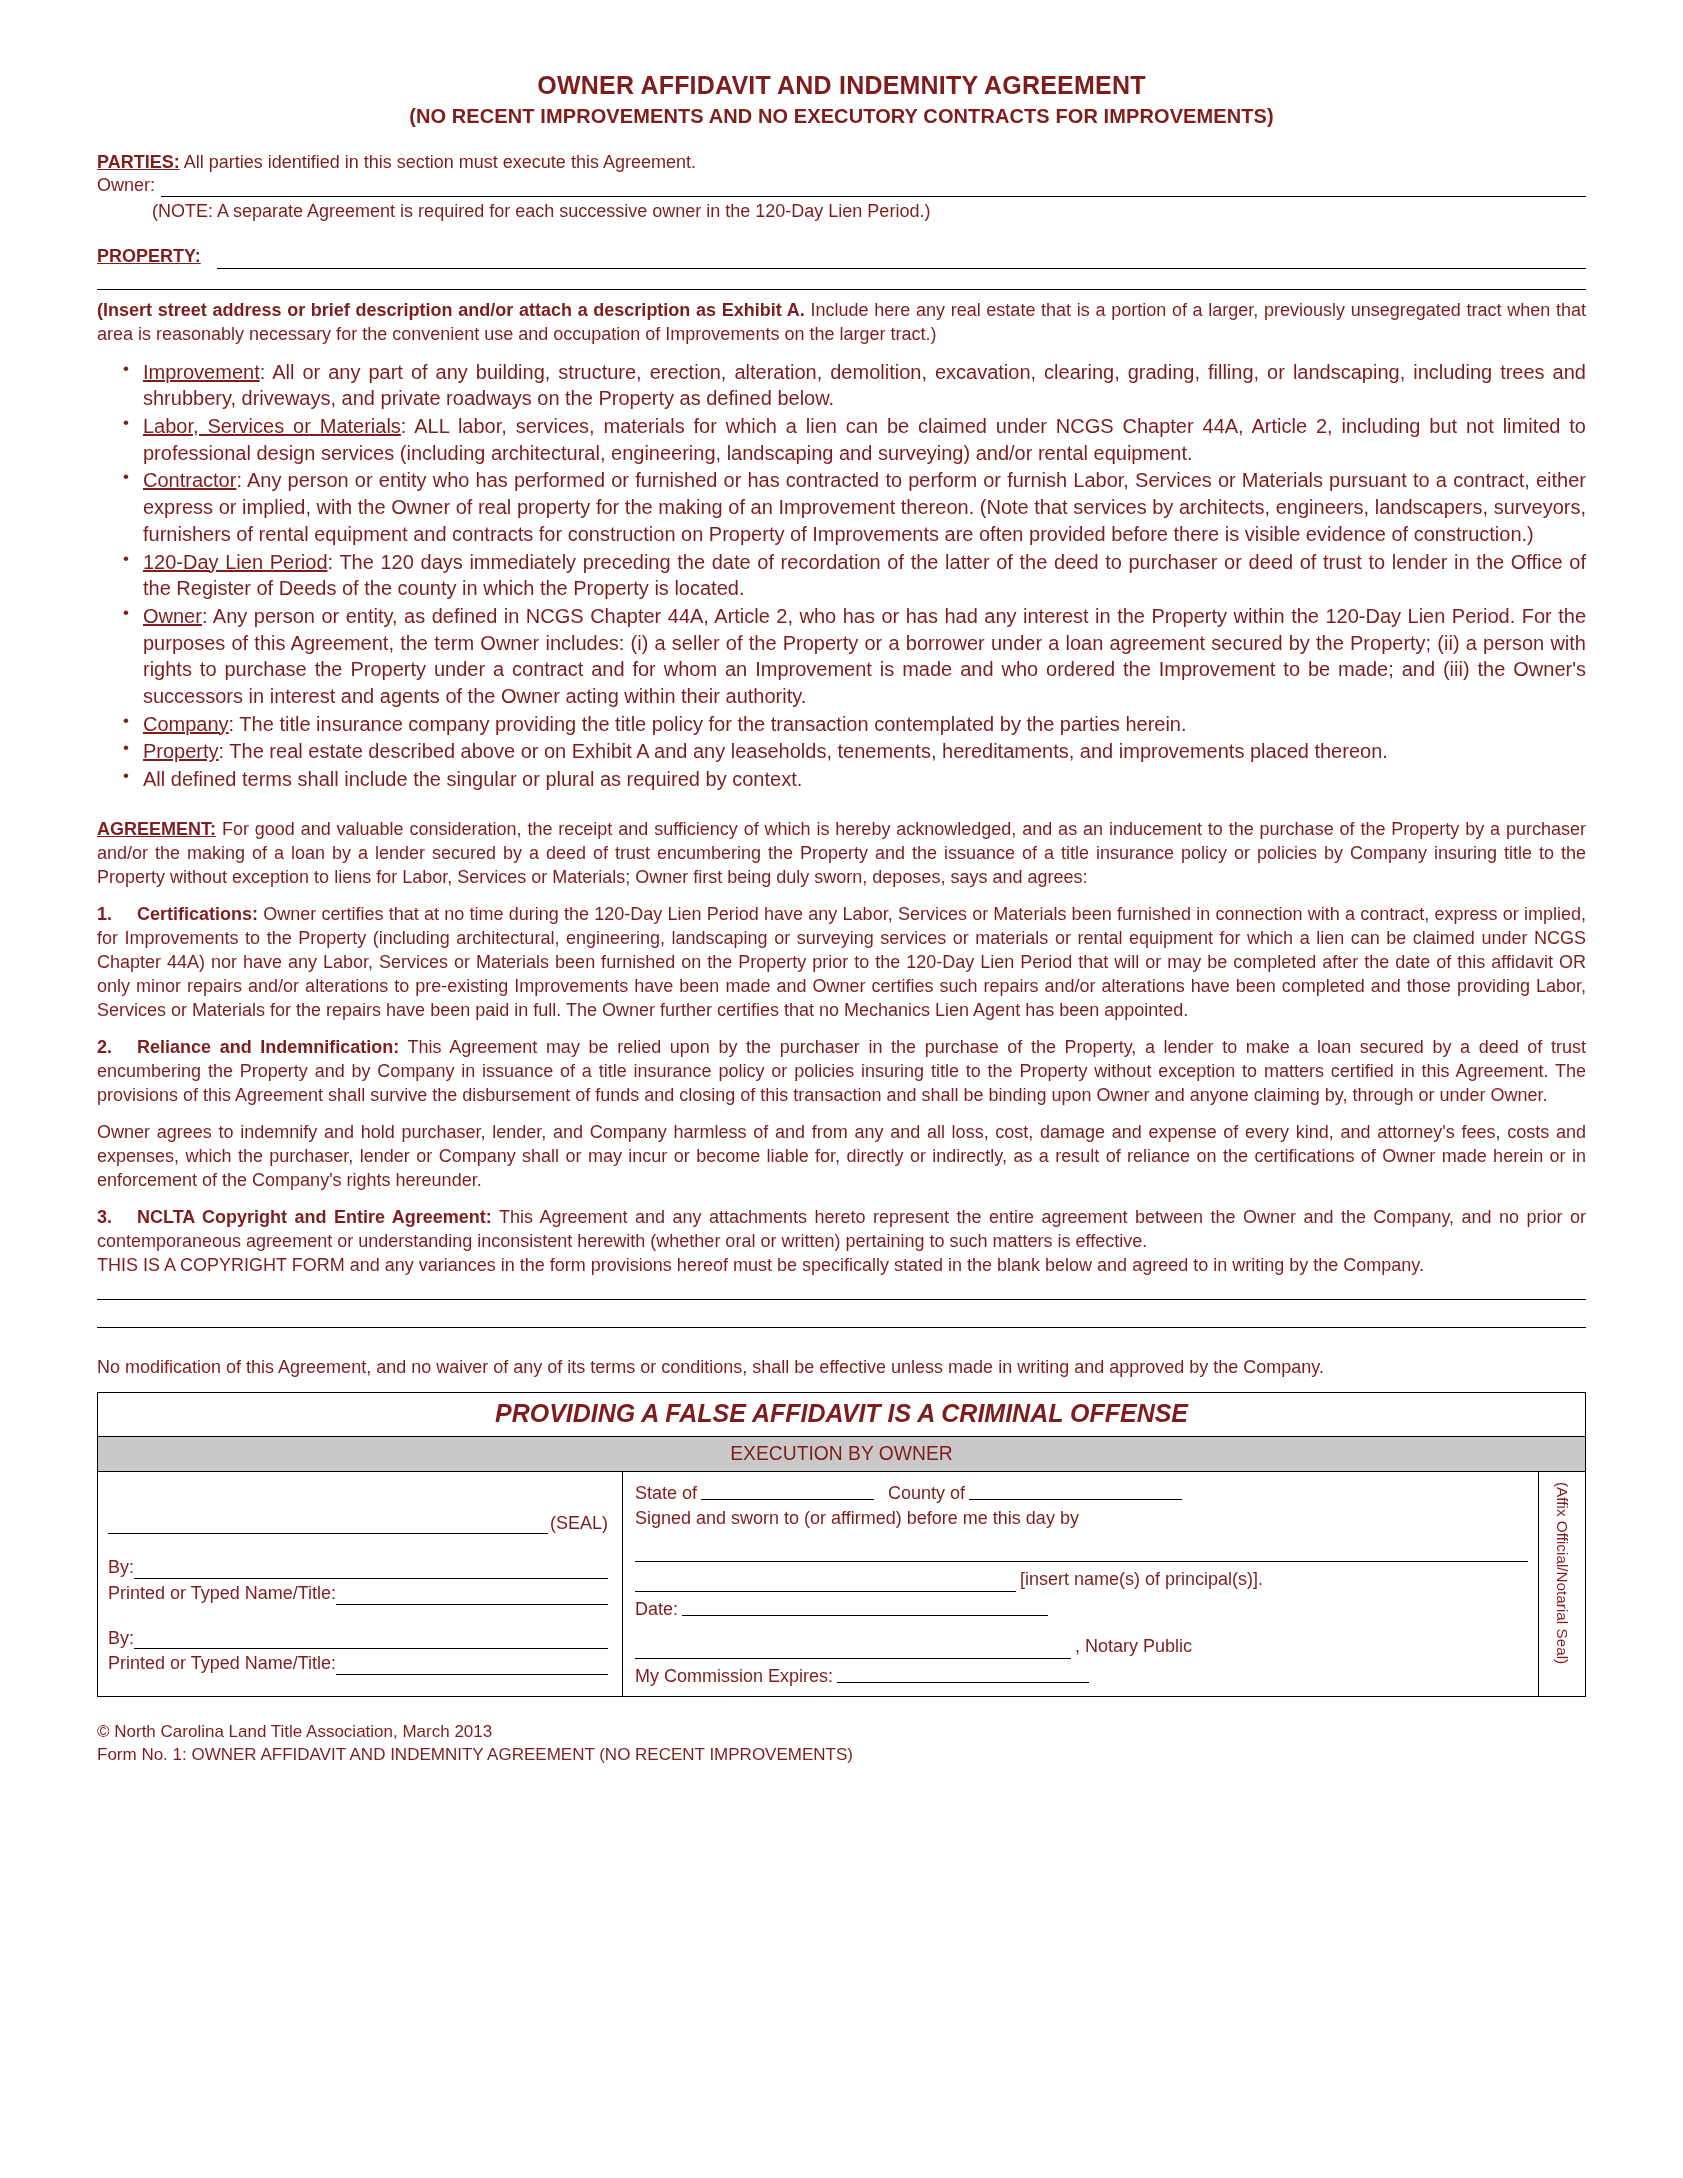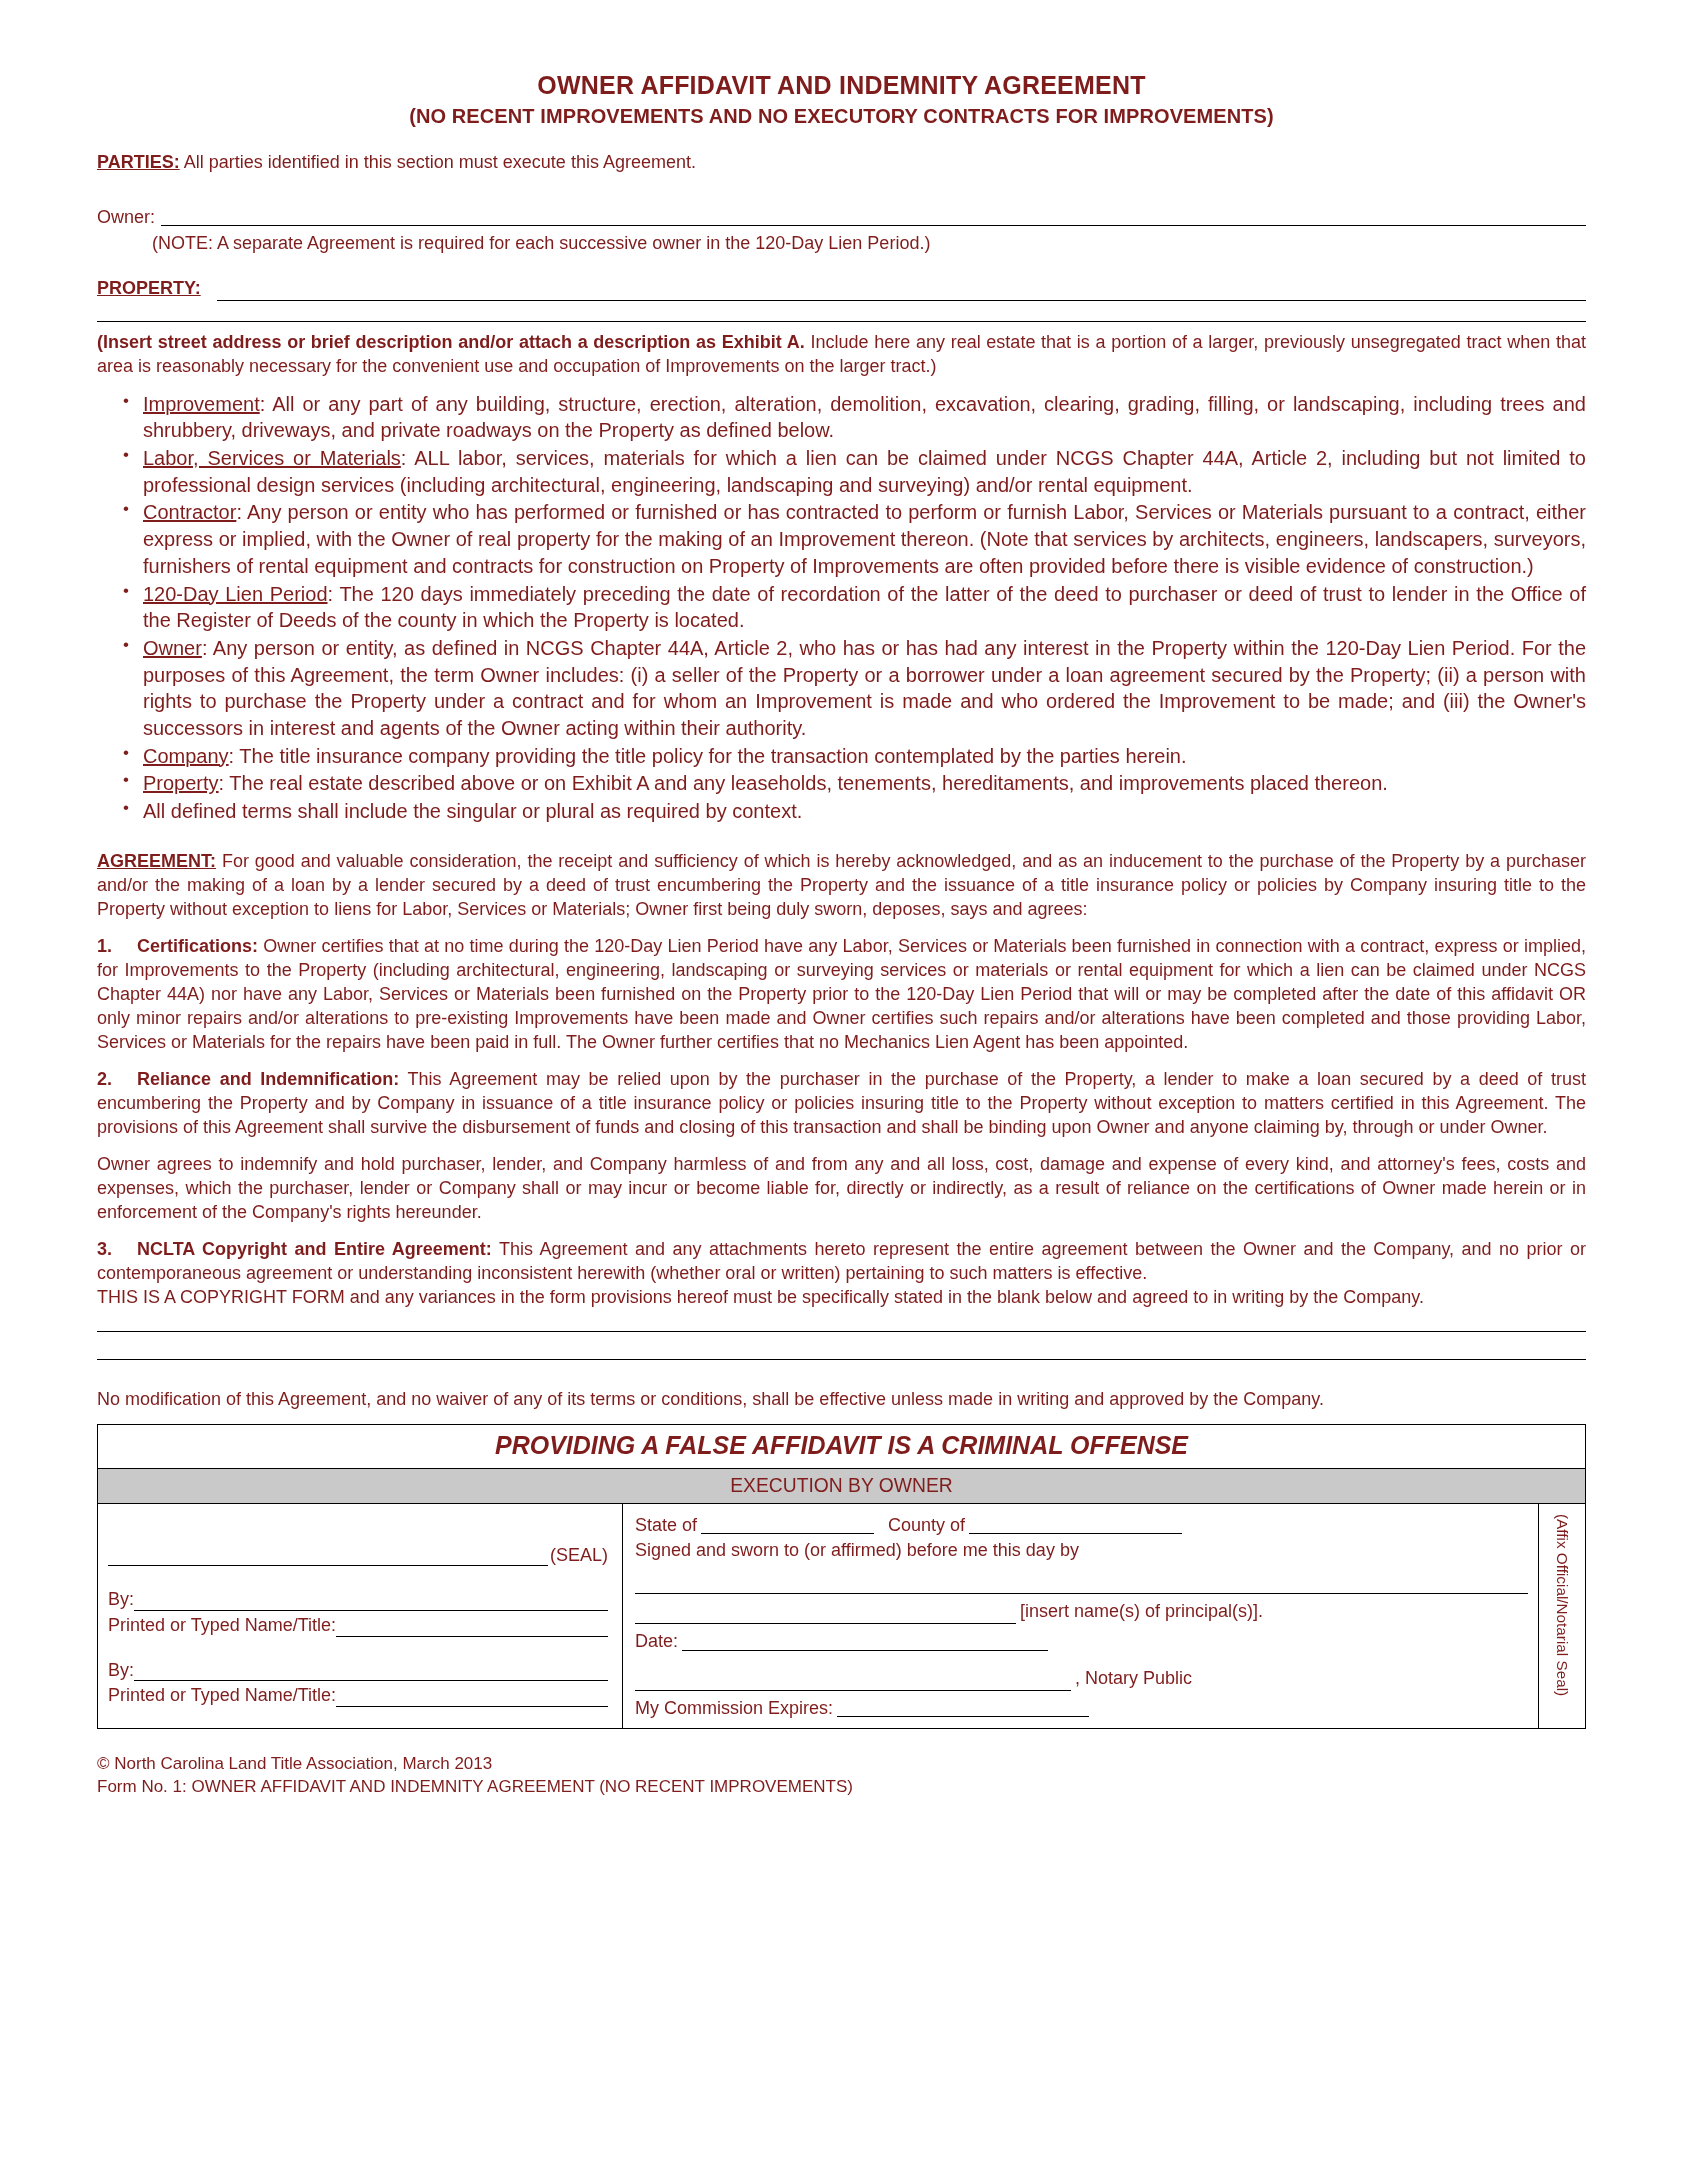--- a/index.html
+++ b/index.html
@@ -60,23 +60,23 @@
     border-bottom: 1.6px solid #000;
     height: 0;
     width: 100%;
     margin: 0;
   }
 
   
   .owner-row {
     font-size: 18px;
     line-height: 1.3;
-    margin: 32px 0 0 0;
-    display: flex;
-    align-items: center;
+    margin: 0 0 0 0;
+    display: flex;
+    align-items: flex-end;
   }
   .owner-row .lead { white-space: nowrap; padding-right: 6px;}
   .owner-row .line {
     flex: 1 1 auto;
     border-bottom: 1.6px solid #000;
     height: 0.92em;
   }
   .note-line {
     font-size: 18px;
     line-height: 1.3;
@@ -224,21 +224,21 @@
   .by-row.tightrow { margin-top: 3px; }
   .by-row .lead { white-space: nowrap; }
   .by-row .line {
     flex: 1 1 auto;
     border-bottom: 1.6px solid #000;
     height: 0.95em;
   }
 
   .nt-row {
     display: flex;
-    align-items: center;
+    align-items: flex-start;
     white-space: nowrap;
   }
   .nt-row .lead { padding-right: 4px; }
   .nt-row .seg {
     border-bottom: 1.6px solid #000;
     height: 0.95em;
   }
   .nt-line {
     border-bottom: 1.6px solid #000;
     height: 0.95em;

